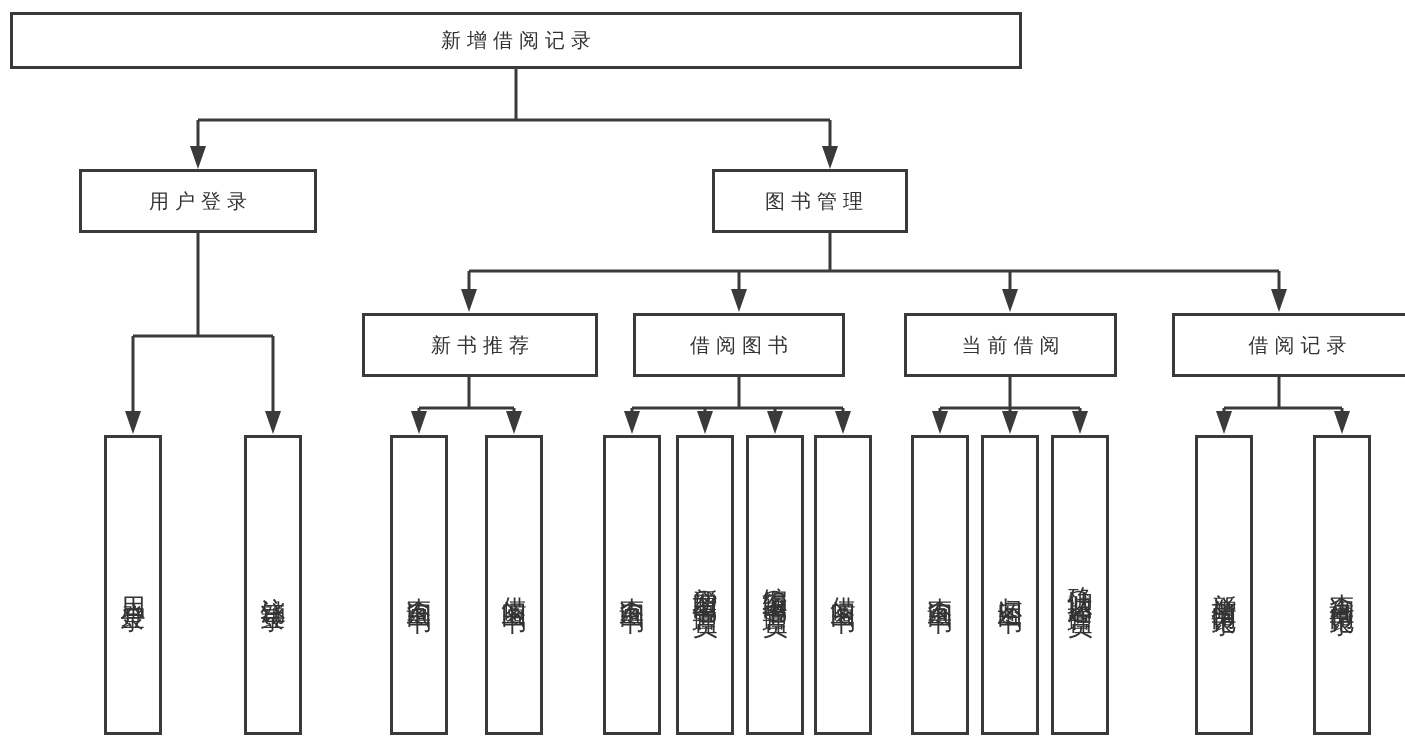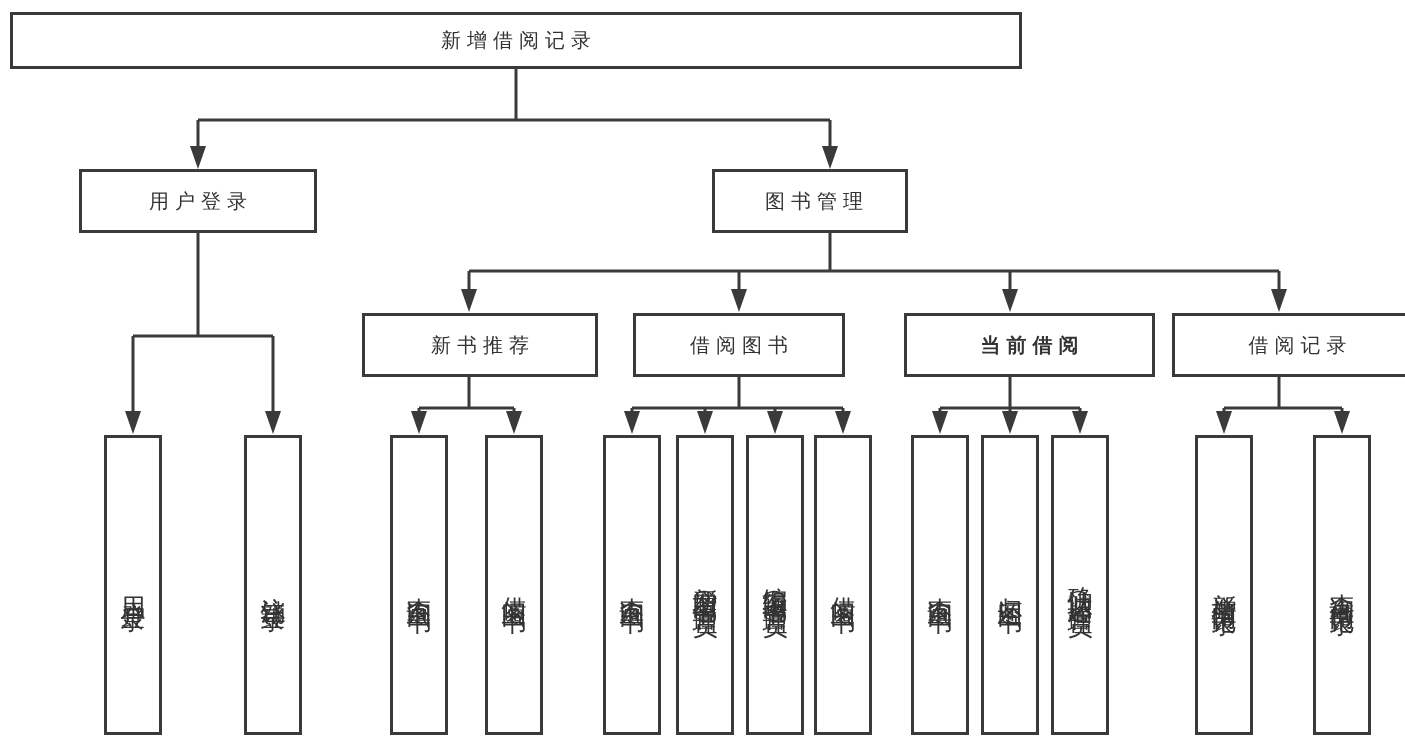--- a/index.html
+++ b/index.html
@@ -44,21 +44,21 @@
     letter-spacing: 6px;
     text-indent: 6px;
     white-space: nowrap;
   }
   .node.root   { left: 10px;   top: 12px;  width: 1012px; height: 57px; }
   .node.lvl2-a { left: 79px;   top: 169px; width: 238px;  height: 64px; }
   .node.lvl2-b { left: 712px;  top: 169px; width: 196px;  height: 64px; padding-left: 8px; }
   .node.lvl3   { top: 313px; height: 64px; }
   .node.lvl3-a { left: 362px;  width: 236px; }
   .node.lvl3-b { left: 633px;  width: 212px; }
-  .node.lvl3-c { left: 904px;  width: 251px; font-weight: bold; }
+  .node.lvl3-c { left: 904px;  width: 213px; }
   .node.lvl3-d { left: 1172px; width: 251px; }
   .leaf {
     position: absolute;
     top: 435px;
     width: 58px;
     height: 300px;
     box-sizing: border-box;
     border: 3px solid var(--line);
     background: var(--background);
     display: flex;

